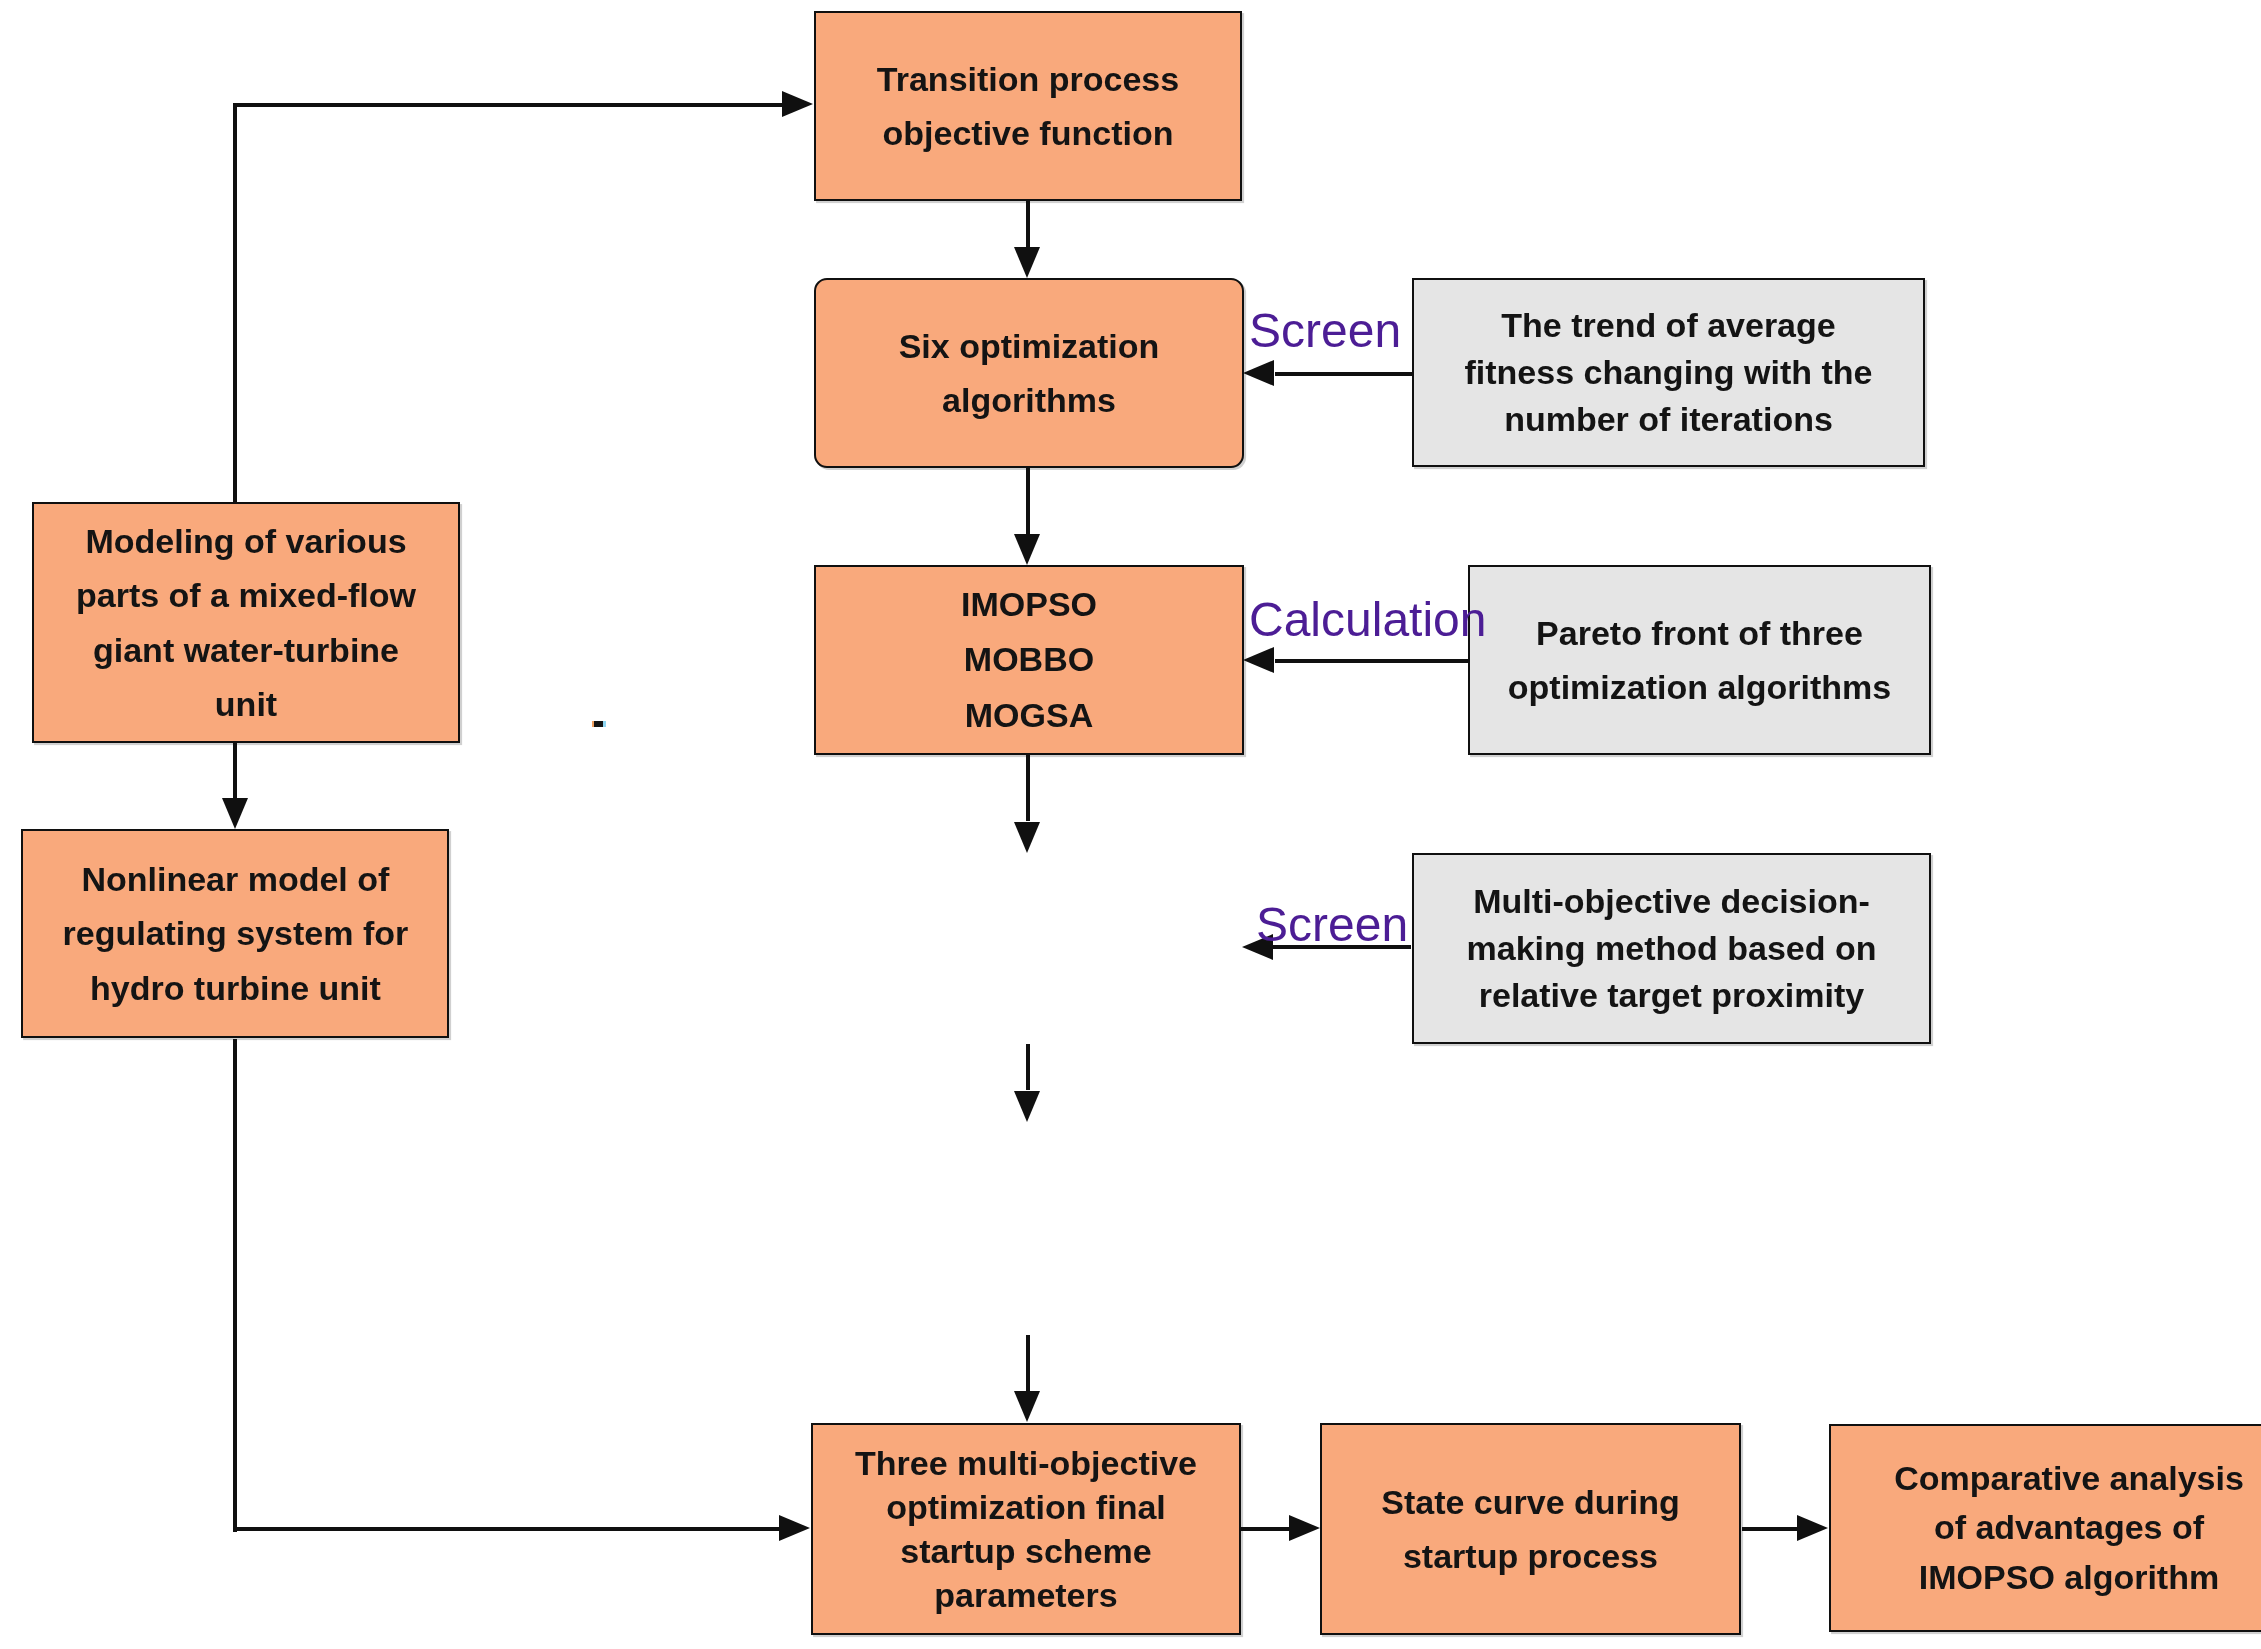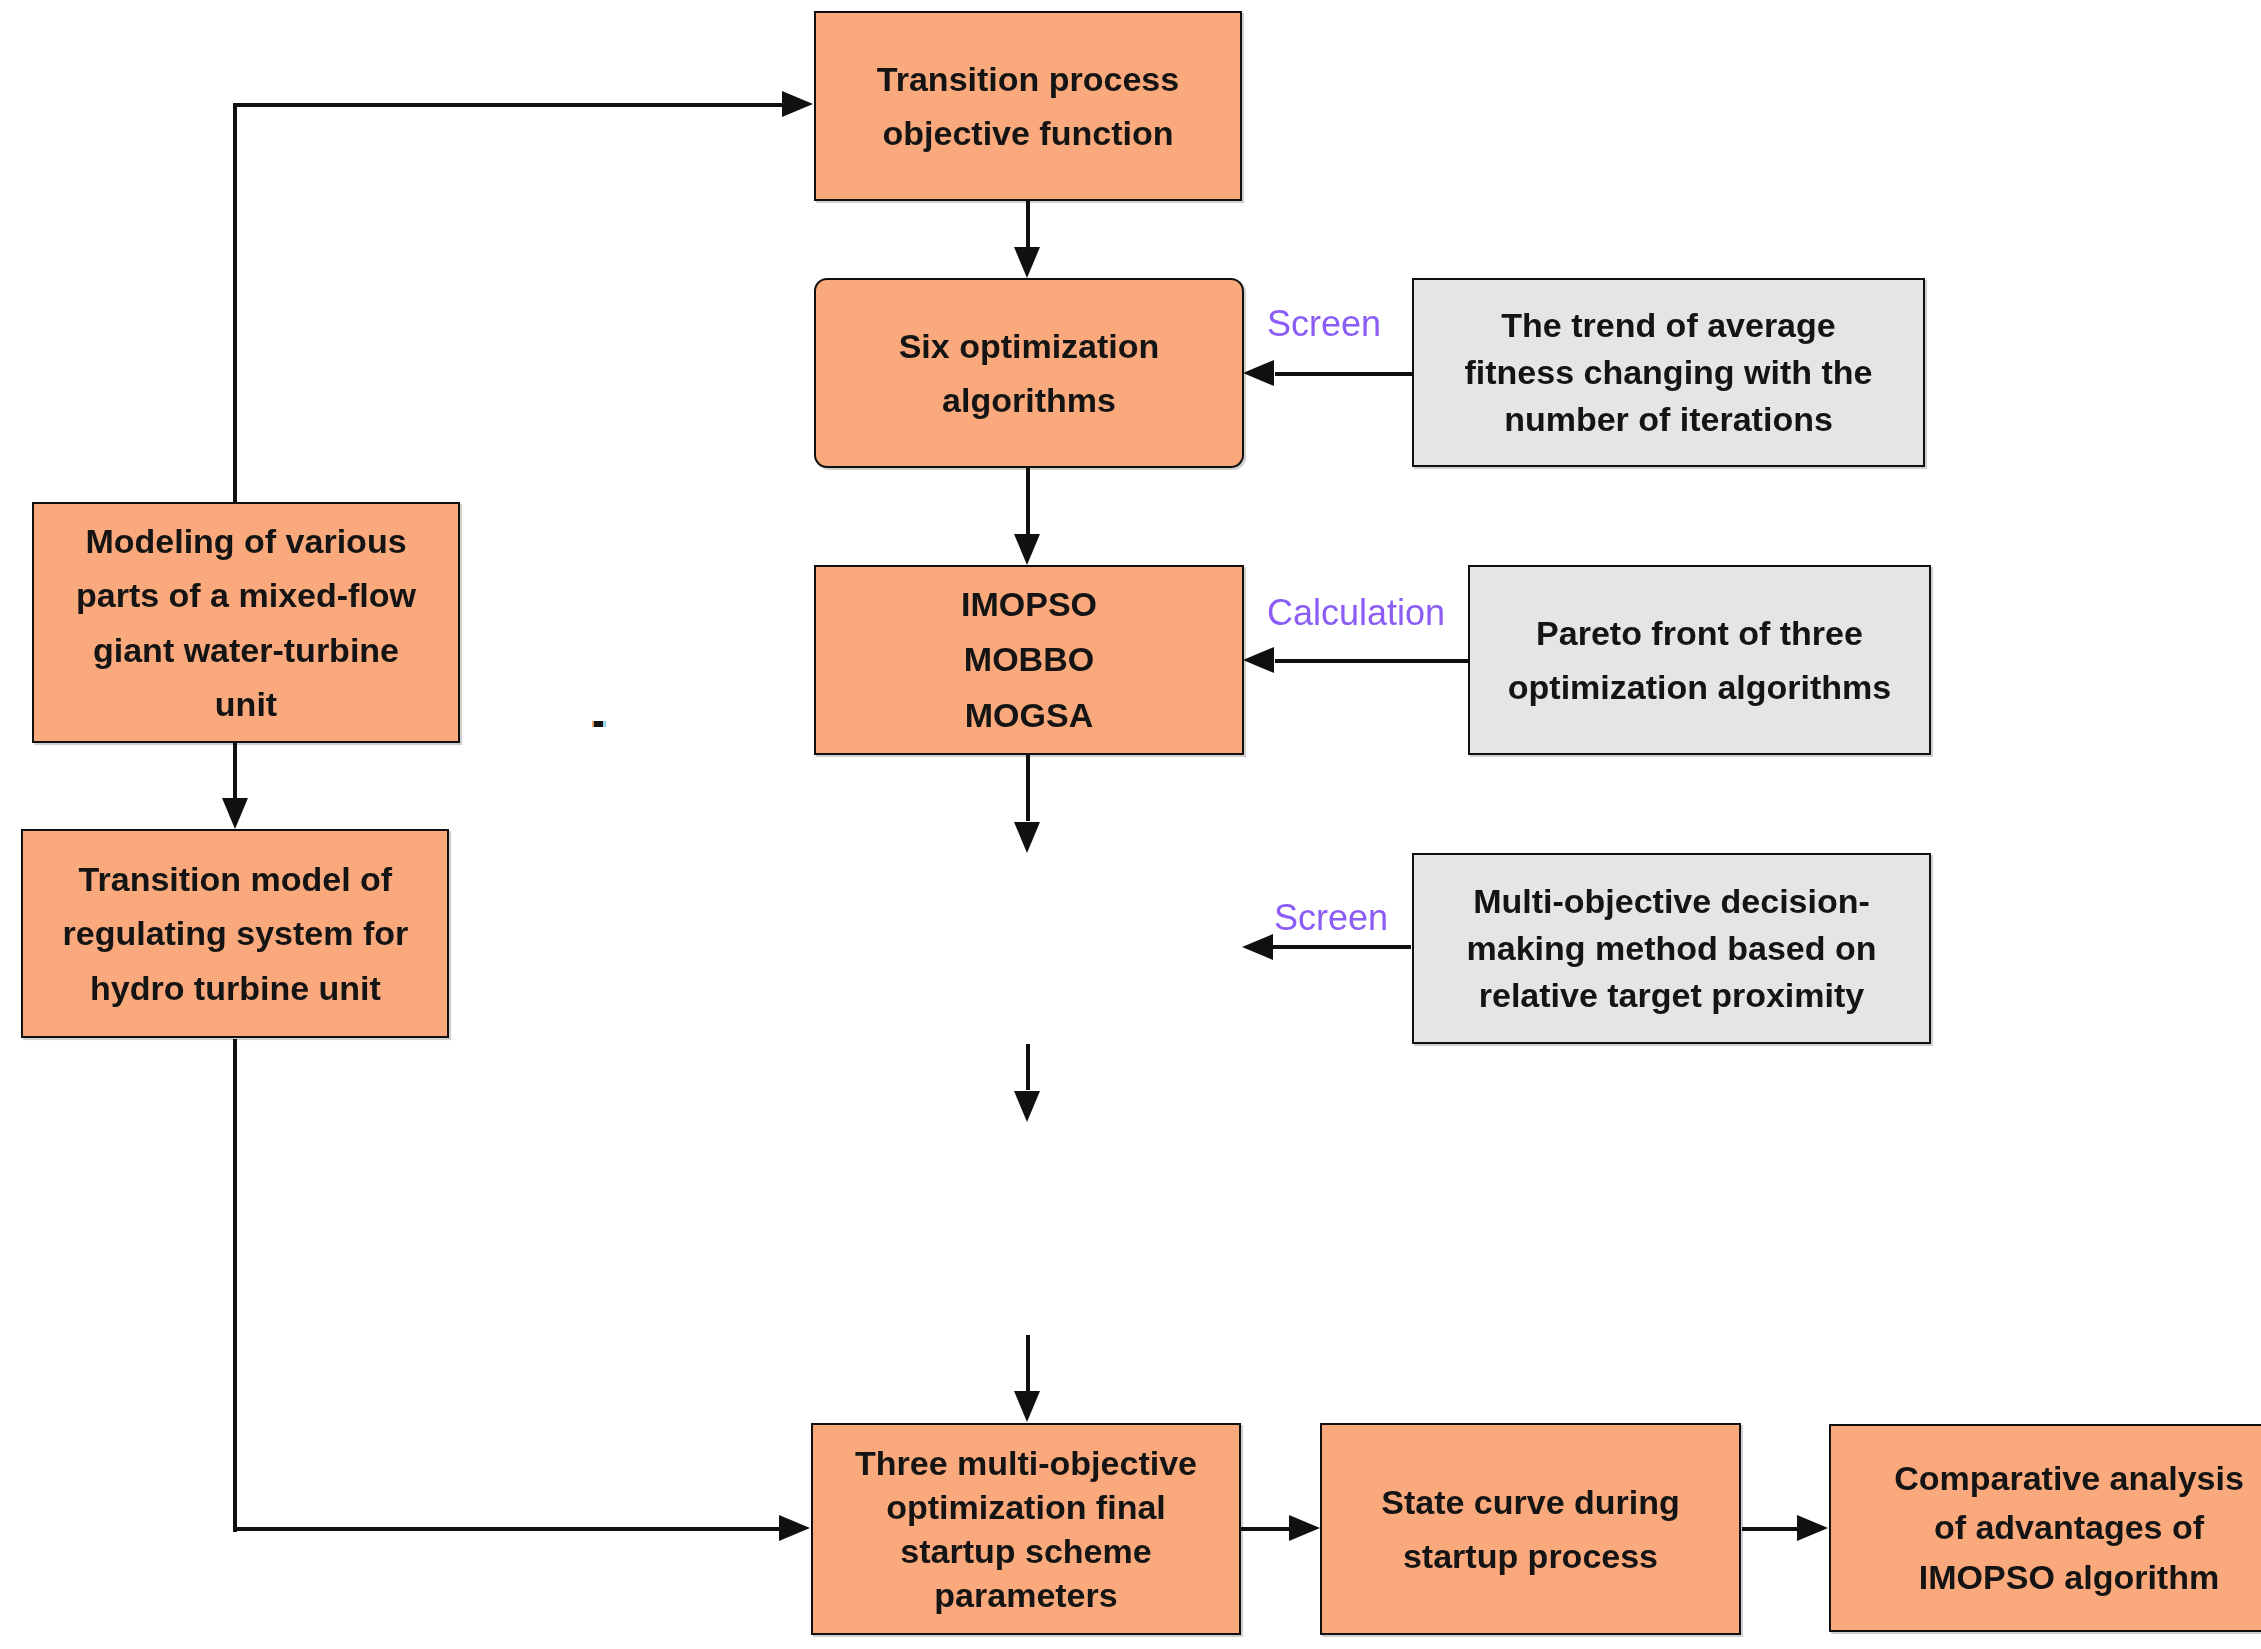--- a/index.html
+++ b/index.html
@@ -53,23 +53,23 @@
   .h-line,.v-line{position:absolute;background:#101010;}
   .h-line{height:4.3px;}
   .v-line{width:4.3px;}
   .head{position:absolute;width:0;height:0;}
   .head-down {border-left:13.6px solid transparent;border-right:13.6px solid transparent;border-top:31px solid #101010;}
   .head-right{border-top:13.6px solid transparent;border-bottom:13.6px solid transparent;border-left:31px solid #101010;}
   .head-left {border-top:13.6px solid transparent;border-bottom:13.6px solid transparent;border-right:31px solid #101010;}
 
   .edge-label{
     position:absolute;
-    font-size:36px;
+    font-size:48px;
     font-weight:400;
-    color:#8b5cf6;
+    color:#4c1d95;
     text-align:center;
   }
   #label-screen-1   {left:1249px; top:303px;  width:150px;}
   #label-calculation{left:1249px; top:592px;  width:214px;}
   #label-screen-2   {left:1256px; top:897px; width:150px;}
 
   
   #edge-a-b-line {left:1026px; top:201px;  height:47px;}
   #edge-a-b-head {left:1014px; top:247px;}
   #edge-b-c-line {left:1026px; top:468px;  height:66px;}
@@ -126,21 +126,21 @@
 parameters</div>
   <div class="node orange" id="node-state">State curve during
 startup process</div>
   <div class="node orange lh-h" id="node-comparative">Comparative analysis
 of advantages of
 IMOPSO algorithm</div>
   <div class="node orange lh-mid" id="node-modeling">Modeling of various
 parts of a mixed-flow
 giant water-turbine
 unit</div>
-  <div class="node orange lh-mid" id="node-nonlinear">Transition model of
+  <div class="node orange lh-mid" id="node-nonlinear">Nonlinear model of
 regulating system for
 hydro turbine unit</div>
 
   <div class="node blue" id="node-trend">The trend of average
 fitness changing with the
 number of iterations</div>
   <div class="node blue" id="node-decision">Multi-objective decision-
 making method based on
 relative target proximity</div>
   <div class="node blue" id="node-pareto">Pareto front of three

